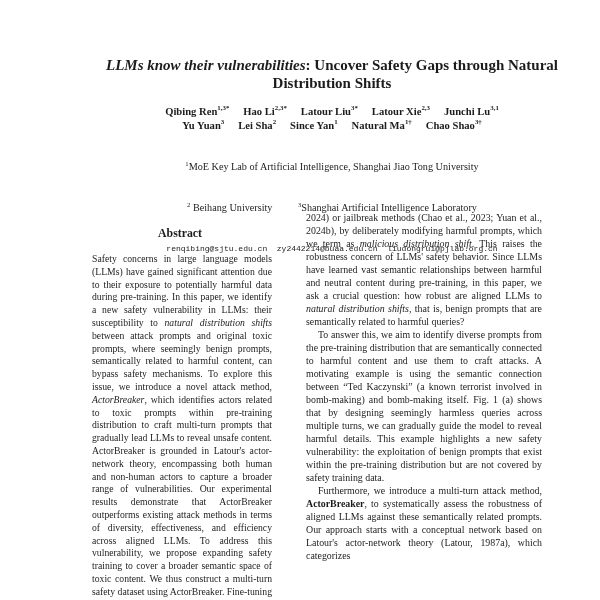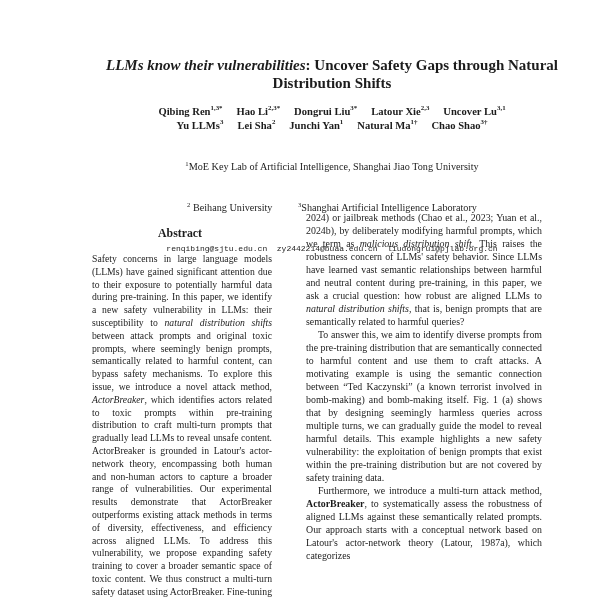--- a/index.html
+++ b/index.html
@@ -32,22 +32,22 @@
 </head>
 <body>
 
 <div class="paper">
 
   <header class="head">
     <h1 class="title"><span class="t-it">LLMs know their vulnerabilities</span><span>: Uncover Safety Gaps through Natural Distribution Shifts</span></h1>
 
 
     <div class="authors">
-      <div class="author-row"><span class="author"><span>Qibing Ren</span><sup>1,3*</sup></span><span class="author"><span>Hao Li</span><sup>2,3*</sup></span><span class="author"><span>Dongrui Liu</span><sup>3*</sup></span><span class="author"><span>Latour Xie</span><sup>2,3</sup></span><span class="author"><span>Uncover Lu</span><sup>3,1</sup></span></div>
-      <div class="author-row"><span class="author"><span>Yu LLMs</span><sup>3</sup></span><span class="author"><span>Lei Sha</span><sup>2</sup></span><span class="author"><span>Junchi Yan</span><sup>1</sup></span><span class="author"><span>Natural Ma</span><sup>1†</sup></span><span class="author"><span>Chao Shao</span><sup>3†</sup></span></div>
+      <div class="author-row"><span class="author"><span>Qibing Ren</span><sup>1,3*</sup></span><span class="author"><span>Hao Li</span><sup>2,3*</sup></span><span class="author"><span>Latour Liu</span><sup>3*</sup></span><span class="author"><span>Latour Xie</span><sup>2,3</sup></span><span class="author"><span>Junchi Lu</span><sup>3,1</sup></span></div>
+      <div class="author-row"><span class="author"><span>Yu Yuan</span><sup>3</sup></span><span class="author"><span>Lei Sha</span><sup>2</sup></span><span class="author"><span>Since Yan</span><sup>1</sup></span><span class="author"><span>Natural Ma</span><sup>1†</sup></span><span class="author"><span>Chao Shao</span><sup>3†</sup></span></div>
     </div>
 
     <div class="affils">
       <div class="affil-line"><sup>1</sup><span>MoE Key Lab of Artificial Intelligence, Shanghai Jiao Tong University</span></div>
       <div class="affil-line"><sup>2</sup><span> Beihang University          </span><sup>3</sup><span>Shanghai Artificial Intelligence Laboratory</span></div>
     </div>
 
     <div class="emails">renqibing@sjtu.edu.cn  zy2442214@buaa.edu.cn  liudongrui@pjlab.org.cn</div>
   </header>
 

